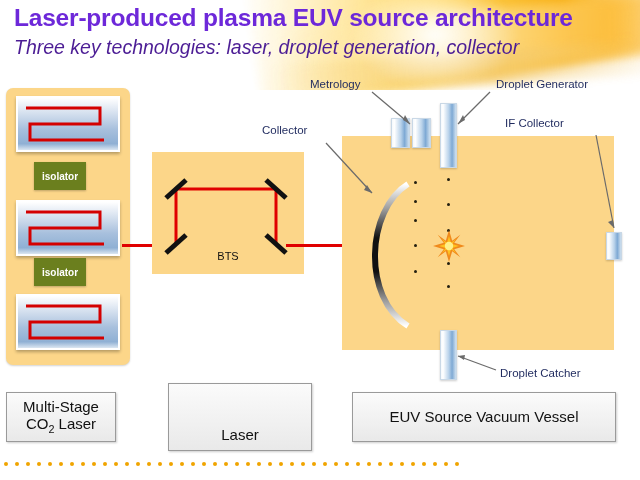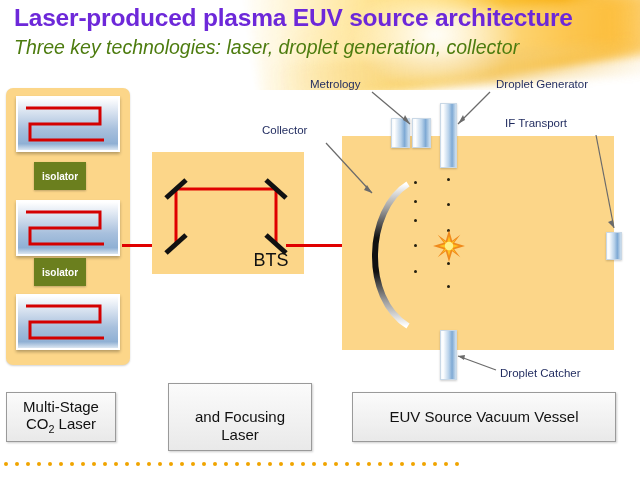--- a/index.html
+++ b/index.html
@@ -22,21 +22,21 @@
   .sw-c{position:absolute;right:-30px;top:52px;width:400px;height:34px;
         background:linear-gradient(90deg,rgba(255,255,255,0) 0%,#f3c96a 55%,rgba(255,255,255,0) 100%);
         transform:rotate(-4deg);filter:blur(5px);opacity:.75;}
   .sw-d{position:absolute;right:120px;top:-20px;width:170px;height:110px;
         background:radial-gradient(ellipse at 50% 50%,rgba(255,255,255,.95) 0%,rgba(255,255,255,0) 70%);
         filter:blur(3px);}
 
   .title{position:absolute;left:14px;top:4px;width:618px;
          font-size:24.5px;font-weight:bold;color:#6d28d9;letter-spacing:-.2px;white-space:nowrap;}
   .subtitle{position:absolute;left:14px;top:36px;width:618px;
-         font-size:19.5px;font-style:italic;color:#4d7c0f;white-space:nowrap;}
+         font-size:19.5px;font-style:italic;color:#4c1d95;white-space:nowrap;}
 
   
   .panel{position:absolute;background:#fcd689;}
   #laser-panel{left:6px;top:88px;width:124px;height:277px;border-radius:7px;
       box-shadow:0 1px 2px rgba(0,0,0,.18);}
   #bts-panel{left:152px;top:152px;width:152px;height:122px;}
   #vessel-panel{left:342px;top:136px;width:272px;height:214px;}
 
   
   .amp{position:absolute;border:2px solid #ffffff;
@@ -45,21 +45,21 @@
   .amp svg{position:absolute;left:0;top:0;}
   .iso{position:absolute;background:#6b7f1e;
        color:#ffffff;font-size:10px;font-weight:bold;
        display:flex;align-items:center;justify-content:center;
        box-shadow:0 1px 2px rgba(0,0,0,.25);}
 
   
   .beam{position:absolute;background:#e00000;}
 
   .bts-label{position:absolute;left:152px;top:250px;width:152px;text-align:center;
-             font-size:18px;color:#111;padding-left:43px;}
+             font-size:11px;color:#111;}
 
   
   .cyl{position:absolute;
        background:linear-gradient(to right,#f4f8fc 0%,#ffffff 14%,#b9d2ea 52%,#7ea9d4 74%,#cfe0ef 100%);
        border:1px solid #c9d8e6;box-shadow:0 1px 2px rgba(0,0,0,.2);}
   .dot{position:absolute;width:3px;height:3px;border-radius:50%;background:#231f10;}
 
   .label{position:absolute;color:#1f2a5e;font-size:11.5px;font-weight:normal;white-space:nowrap;}
 
   
@@ -185,34 +185,34 @@
       <line x1="596" y1="135" x2="614" y2="228"></line>
       <polygon points="614,228 608,222 613,220" fill="#6b6b6b" stroke="none"></polygon>
       <line x1="496" y1="370" x2="458" y2="356"></line>
       <polygon points="458,356 465,355 464,360" fill="#6b6b6b" stroke="none"></polygon>
     </g>
   </svg>
 
   <div class="label" style="left:310px;top:78px;">Metrology</div>
   <div class="label" style="left:496px;top:78px;">Droplet Generator</div>
   <div class="label" style="left:262px;top:124px;">Collector</div>
-  <div class="label" style="left:505px;top:117px;">IF Transport</div>
+  <div class="label" style="left:505px;top:117px;">IF Collector</div>
   <div class="label" style="left:500px;top:367px;">Droplet Catcher</div>
 
   <div class="caption" style="left:6px;top:392px;width:108px;height:48px;">
     <div>
       <span>Multi-Stage</span><br>
       <span>CO</span><sub>2</sub><span> Laser</span>
     </div>
   </div>
 
   <div class="caption" style="left:168px;top:383px;width:142px;height:66px;">
     <div>
       <br>
-      <span>and Focusing</span><br>
+      <br>
       <span>Laser</span>
     </div>
   </div>
 
   <div class="caption" style="left:352px;top:392px;width:262px;height:48px;">
     <div>
       <span>EUV Source Vacuum Vessel</span><br>
     </div>
   </div>
 

